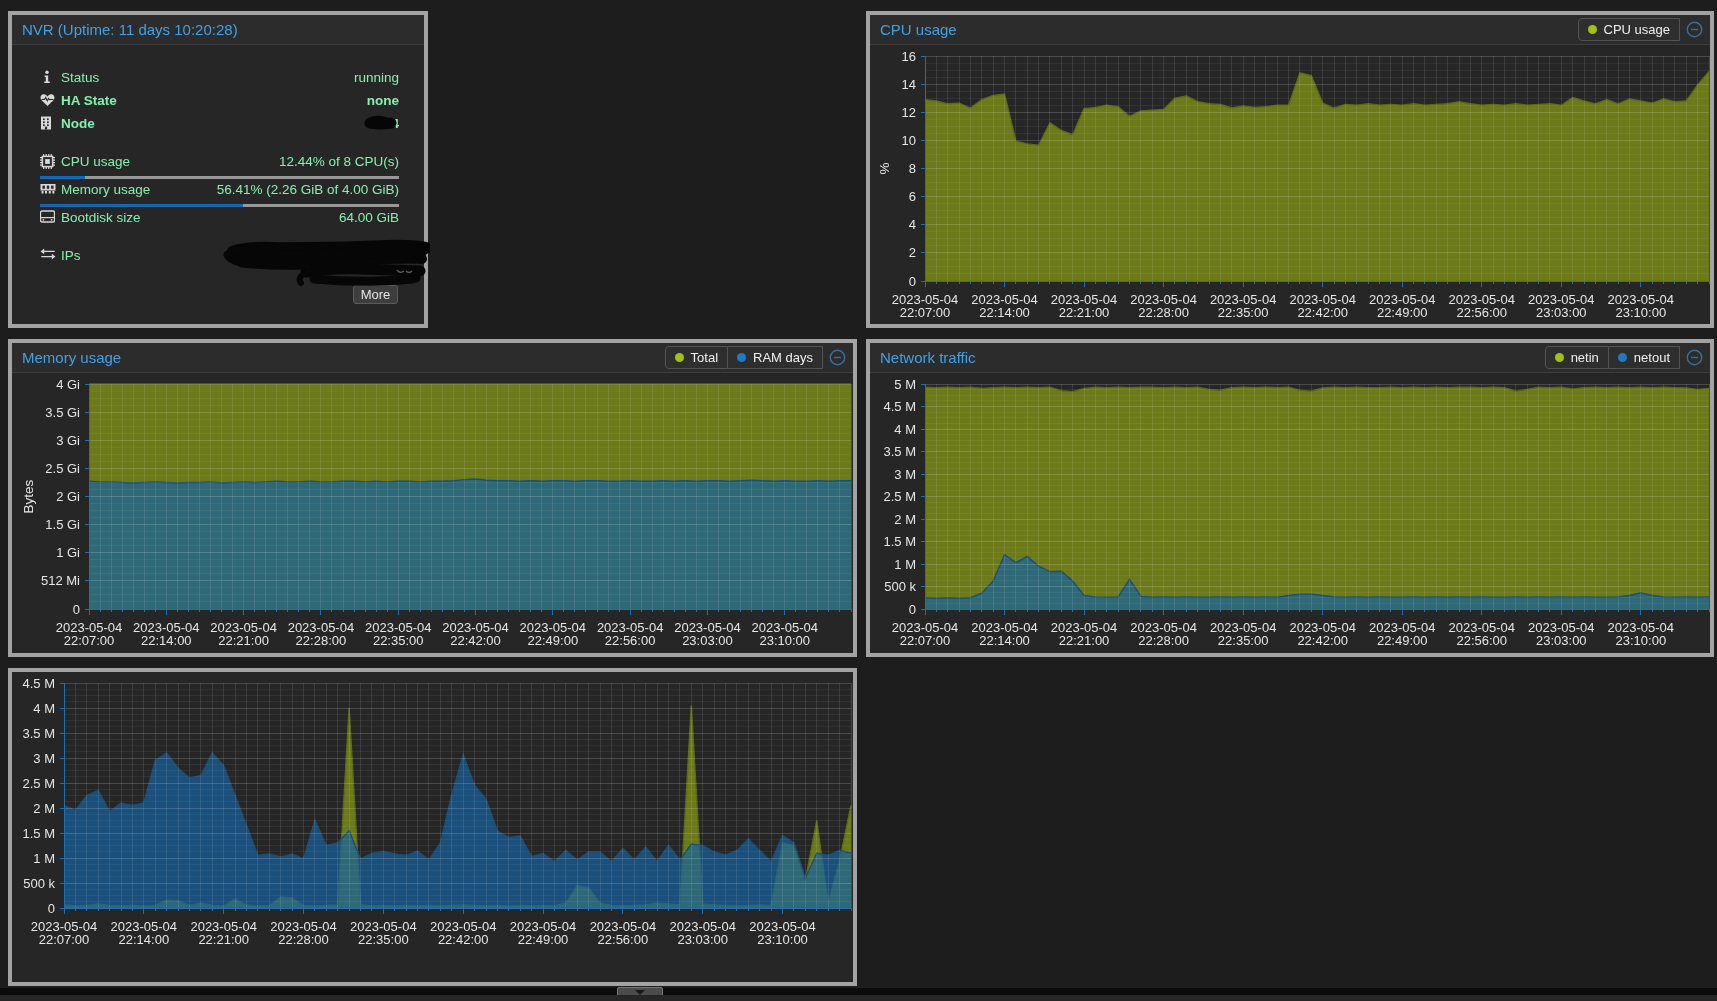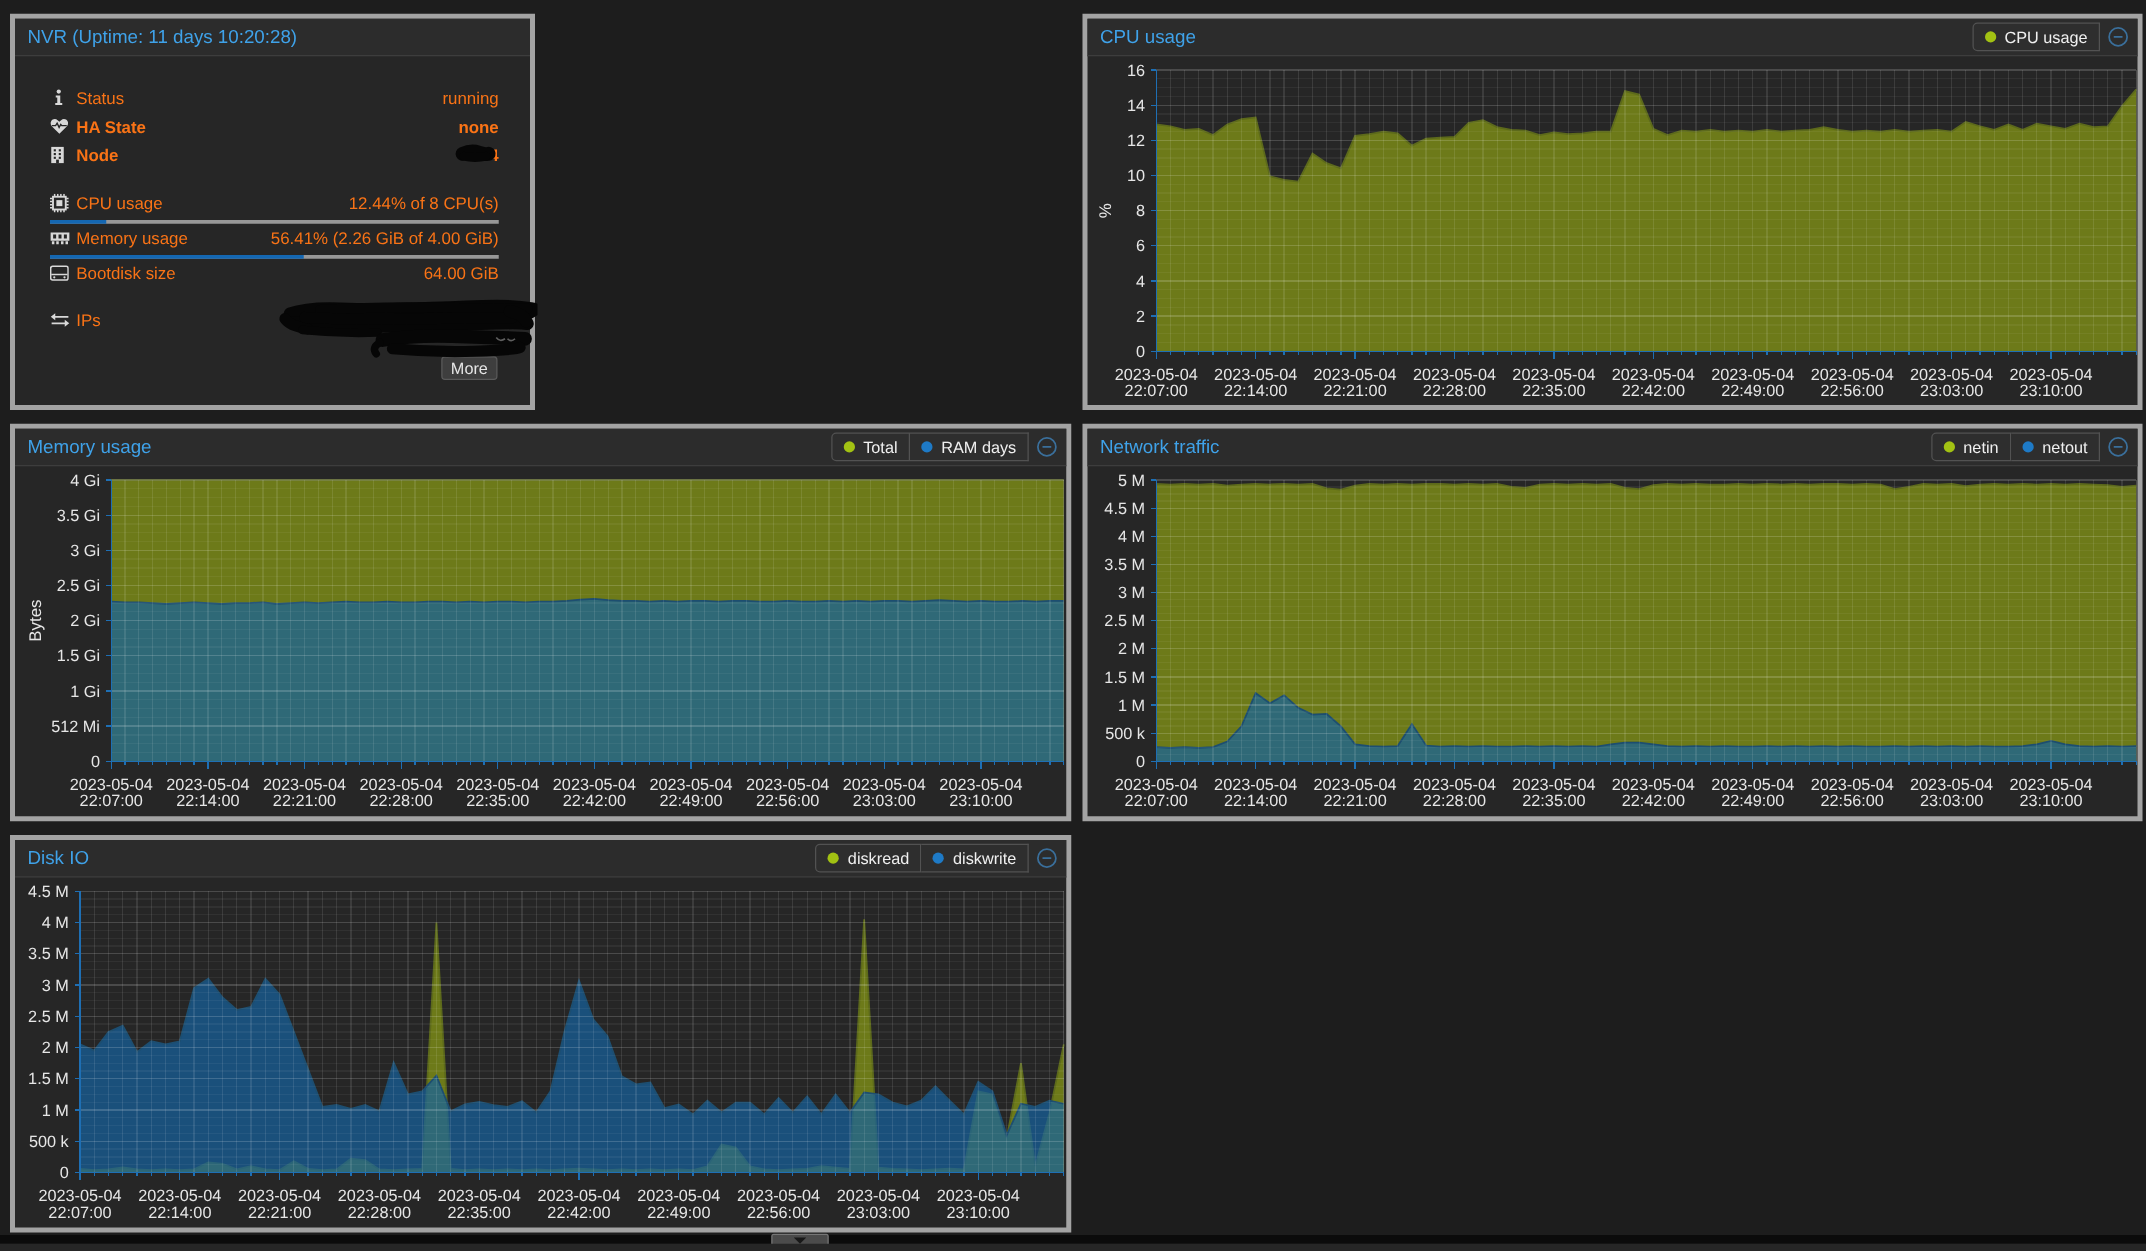--- a/index.html
+++ b/index.html
@@ -31,22 +31,22 @@
   }
   .legend-item:first-child { border-radius:4px 0 0 4px; }
   .legend-item:last-child { border-radius:0 4px 4px 0; }
   .legend-item:only-child { border-radius:4px; }
   .legend-item + .legend-item { border-left:none; }
   .legend-dot { width:9px; height:9px; border-radius:50%; margin-right:7px; flex:none; }
   .tool-collapse { margin-left:6px; flex:none; display:block; }
 
   
   .nvr-rows { padding:25px 25px 0 28px; position:relative; display:flex; flex-direction:column; }
-  .srow { display:flex; align-items:center; height:16px; flex:none;
-          font-size:13.5px; color:#f97316; }
+  .srow { display:flex; align-items:flex-start; height:16px; flex:none;
+          font-size:13.5px; color:#86efac; }
   .mt7  { margin-top:7px;font-weight:bold; }
   .mt3  { margin-top:3px; }
   .mt6  { margin-top:6px; }
   .srow .sicon { width:21px; flex:none; display:flex; align-items:center; }
   .srow .slabel { white-space:nowrap; }
   .srow .svalue { margin-left:auto; white-space:nowrap; text-align:right; }
   .gap22v { margin-top:22px; }
   
   .pbar { height:3px; flex:none; background:#989898; position:relative; }
   .pbar .pfill { position:absolute; left:0; top:0; bottom:0; background:#1467b2; }
@@ -951,37 +951,20 @@
             <text x="691.29" y="259" fill="#e6e6e6" font-size="13px" text-anchor="middle">2023-05-04</text>
             <text x="691.29" y="272" fill="#e6e6e6" font-size="13px" text-anchor="middle">23:03:00</text>
             <text x="770.83" y="259" fill="#e6e6e6" font-size="13px" text-anchor="middle">2023-05-04</text>
             <text x="770.83" y="272" fill="#e6e6e6" font-size="13px" text-anchor="middle">23:10:00</text>
           </svg>
         </div>
     </div>
   </div>
 
   <div class="panel tall" style="left:8px; top:668px; width:849px; height:318px;">
-    <div class="panel-header">
-      <span class="panel-title">Disk IO</span>
-      <span class="legend">
-        <span class="legend-item">
-          <span class="legend-dot" style="background: rgb(162, 194, 19);"></span>
-          <span>diskread</span>
-        </span>
-        <span class="legend-item">
-          <span class="legend-dot" style="background: rgb(30, 122, 198);"></span>
-          <span>diskwrite</span>
-        </span>
-        <svg class="tool-collapse" width="17" height="17" viewBox="0 0 17 17">
-            <circle cx="8.5" cy="8.5" r="7.2" fill="none" stroke="#3a6f9b" stroke-width="1.4"></circle>
-            <path d="M5 8.5h7" stroke="#3a6f9b" stroke-width="1.4"></path>
-          </svg>
-      </span>
-    </div>
     <div class="panel-body">
       <div class="chart-box">
           <svg width="847" height="286" viewBox="0 0 847 286">
             <path d="M52,236 L52.00,233.00 L63.41,234.00 L74.81,233.50 L86.22,232.00 L97.62,233.50 L109.03,234.00 L120.43,233.50 L131.84,234.00 L143.25,233.50 L154.65,228.00 L166.06,229.00 L177.46,233.50 L188.87,231.00 L200.28,233.50 L211.68,234.00 L223.09,227.00 L234.49,233.00 L245.90,234.00 L257.30,233.50 L268.71,225.00 L280.12,226.00 L291.52,233.50 L302.93,234.00 L314.33,233.50 L325.74,233.00 L337.14,36.00 L348.55,233.00 L359.96,234.00 L371.36,233.50 L382.77,234.00 L394.17,233.50 L405.58,234.00 L416.99,233.50 L428.39,234.00 L439.80,233.50 L451.20,233.00 L462.61,233.50 L474.01,234.00 L485.42,233.50 L496.83,234.00 L508.23,233.50 L519.64,234.00 L531.04,233.50 L542.45,234.00 L553.86,231.00 L565.26,213.50 L576.67,216.00 L588.07,231.00 L599.48,233.50 L610.88,234.00 L622.29,233.50 L633.70,233.00 L645.10,231.00 L656.51,232.00 L667.91,233.00 L679.32,33.50 L690.72,232.00 L702.13,233.00 L713.54,233.50 L724.94,234.00 L736.35,233.50 L747.75,233.00 L759.16,233.50 L770.57,171.00 L781.97,173.50 L793.38,208.50 L804.78,148.50 L816.19,231.00 L827.59,188.50 L839.00,133.50 L839,236 Z" fill="rgba(160,182,16,0.58)" stroke="none"></path>
             <path d="M52.00,233.00 L63.41,234.00 L74.81,233.50 L86.22,232.00 L97.62,233.50 L109.03,234.00 L120.43,233.50 L131.84,234.00 L143.25,233.50 L154.65,228.00 L166.06,229.00 L177.46,233.50 L188.87,231.00 L200.28,233.50 L211.68,234.00 L223.09,227.00 L234.49,233.00 L245.90,234.00 L257.30,233.50 L268.71,225.00 L280.12,226.00 L291.52,233.50 L302.93,234.00 L314.33,233.50 L325.74,233.00 L337.14,36.00 L348.55,233.00 L359.96,234.00 L371.36,233.50 L382.77,234.00 L394.17,233.50 L405.58,234.00 L416.99,233.50 L428.39,234.00 L439.80,233.50 L451.20,233.00 L462.61,233.50 L474.01,234.00 L485.42,233.50 L496.83,234.00 L508.23,233.50 L519.64,234.00 L531.04,233.50 L542.45,234.00 L553.86,231.00 L565.26,213.50 L576.67,216.00 L588.07,231.00 L599.48,233.50 L610.88,234.00 L622.29,233.50 L633.70,233.00 L645.10,231.00 L656.51,232.00 L667.91,233.00 L679.32,33.50 L690.72,232.00 L702.13,233.00 L713.54,233.50 L724.94,234.00 L736.35,233.50 L747.75,233.00 L759.16,233.50 L770.57,171.00 L781.97,173.50 L793.38,208.50 L804.78,148.50 L816.19,231.00 L827.59,188.50 L839.00,133.50" fill="none" stroke-width="1.4" stroke="#5c691b"></path>
             <path d="M52,236 L52.00,133.50 L63.41,138.50 L74.81,123.50 L86.22,118.50 L97.62,139.50 L109.03,131.00 L120.43,133.50 L131.84,131.00 L143.25,88.50 L154.65,81.00 L166.06,96.00 L177.46,106.00 L188.87,103.50 L200.28,81.00 L211.68,93.50 L223.09,123.50 L234.49,153.50 L245.90,183.50 L257.30,182.00 L268.71,185.00 L280.12,182.00 L291.52,187.00 L302.93,148.00 L314.33,173.50 L325.74,171.00 L337.14,158.50 L348.55,187.00 L359.96,181.50 L371.36,179.50 L382.77,182.00 L394.17,183.50 L405.58,179.00 L416.99,188.00 L428.39,171.00 L439.80,122.50 L451.20,82.50 L462.61,113.50 L474.01,127.00 L485.42,159.00 L496.83,165.50 L508.23,164.00 L519.64,184.50 L531.04,181.50 L542.45,189.50 L553.86,178.50 L565.26,188.00 L576.67,180.00 L588.07,180.00 L599.48,189.50 L610.88,176.50 L622.29,188.00 L633.70,175.00 L645.10,189.50 L656.51,173.50 L667.91,188.00 L679.32,172.00 L690.72,173.50 L702.13,180.00 L713.54,183.00 L724.94,178.50 L736.35,167.00 L747.75,178.50 L759.16,189.50 L770.57,163.50 L781.97,171.00 L793.38,206.00 L804.78,181.00 L816.19,183.50 L827.59,178.50 L839.00,181.00 L839,236 Z" fill="rgba(22,98,160,0.70)" stroke="none"></path>
             <path d="M52.00,133.50 L63.41,138.50 L74.81,123.50 L86.22,118.50 L97.62,139.50 L109.03,131.00 L120.43,133.50 L131.84,131.00 L143.25,88.50 L154.65,81.00 L166.06,96.00 L177.46,106.00 L188.87,103.50 L200.28,81.00 L211.68,93.50 L223.09,123.50 L234.49,153.50 L245.90,183.50 L257.30,182.00 L268.71,185.00 L280.12,182.00 L291.52,187.00 L302.93,148.00 L314.33,173.50 L325.74,171.00 L337.14,158.50 L348.55,187.00 L359.96,181.50 L371.36,179.50 L382.77,182.00 L394.17,183.50 L405.58,179.00 L416.99,188.00 L428.39,171.00 L439.80,122.50 L451.20,82.50 L462.61,113.50 L474.01,127.00 L485.42,159.00 L496.83,165.50 L508.23,164.00 L519.64,184.50 L531.04,181.50 L542.45,189.50 L553.86,178.50 L565.26,188.00 L576.67,180.00 L588.07,180.00 L599.48,189.50 L610.88,176.50 L622.29,188.00 L633.70,175.00 L645.10,189.50 L656.51,173.50 L667.91,188.00 L679.32,172.00 L690.72,173.50 L702.13,180.00 L713.54,183.00 L724.94,178.50 L736.35,167.00 L747.75,178.50 L759.16,189.50 L770.57,163.50 L781.97,171.00 L793.38,206.00 L804.78,181.00 L816.19,183.50 L827.59,178.50 L839.00,181.00" fill="none" stroke-width="1.4" stroke="#1d4e70"></path>
             <g shape-rendering="crispEdges">
               <line x1="63.41" y1="11" x2="63.41" y2="236" stroke="rgba(255,255,255,0.10)" stroke-width="1"></line>
               <line x1="74.81" y1="11" x2="74.81" y2="236" stroke="rgba(255,255,255,0.10)" stroke-width="1"></line>

